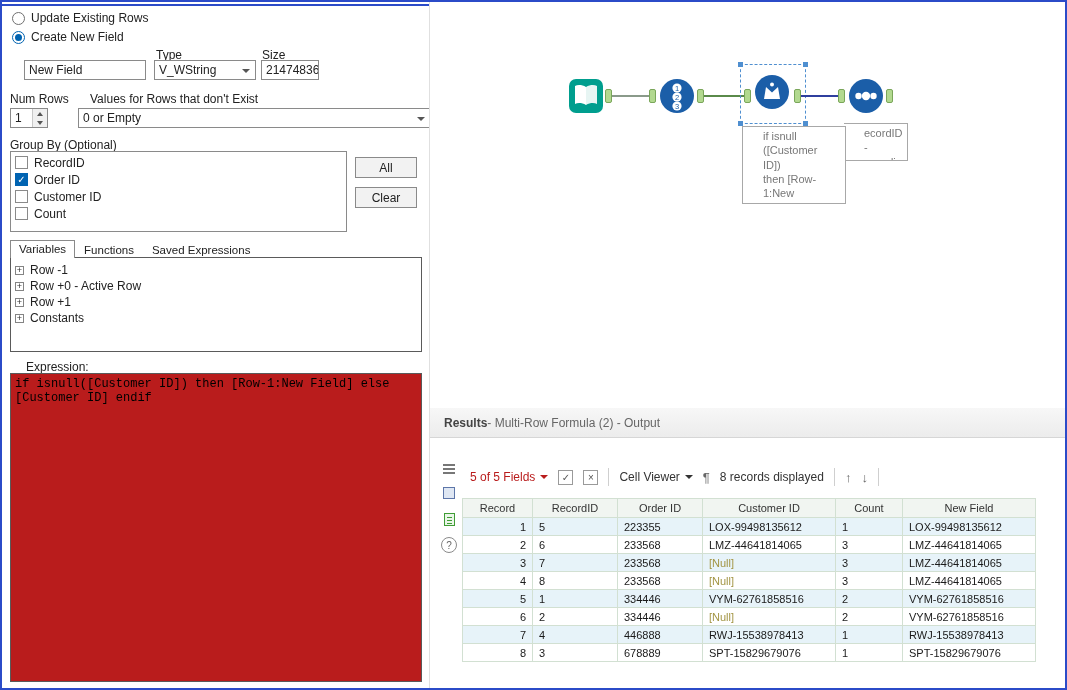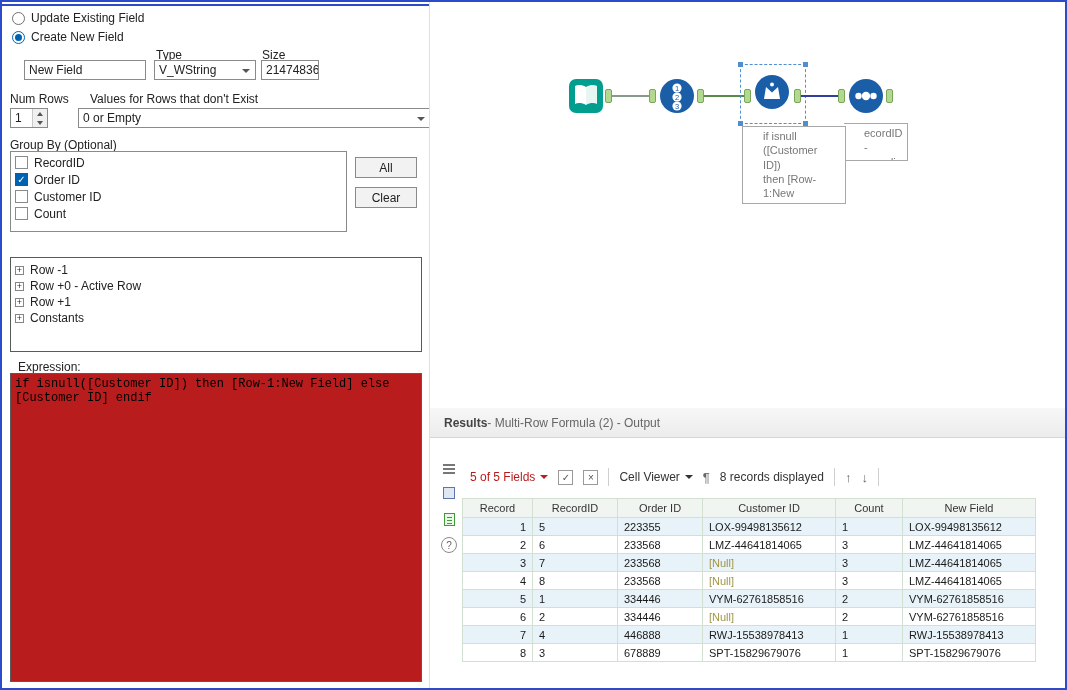--- a/index.html
+++ b/index.html
@@ -30,21 +30,21 @@
   .check-row{display:flex;align-items:center;gap:6px;height:17px;}
   .checkbox{width:13px;height:13px;box-sizing:border-box;border:1px solid #8a8a8a;background:#fff;display:inline-flex;align-items:center;justify-content:center;font-size:10px;color:#fff;line-height:1;}
   .checkbox.checked{background:#0063b1;border-color:#0063b1;}
   .btn{position:absolute;width:62px;height:21px;box-sizing:border-box;border:1px solid #8a8a8a;background:#f2f2f2;display:flex;align-items:center;justify-content:center;font-size:12px;cursor:default;}
   .tabs{position:absolute;left:8px;top:238px;height:17px;display:flex;align-items:flex-end;}
   .tab{padding:2px 8px 1px 8px;font-size:11.5px;color:#222;border:1px solid transparent;border-bottom:none;}
   .tab.active{background:#fff;border-color:#8a8a8a;position:relative;z-index:2;margin-bottom:-1px;padding-bottom:3px;}
   .tree-box{position:absolute;left:8px;top:255px;width:412px;height:95px;border:1px solid #5a5a5a;box-sizing:border-box;background:#fff;padding:4px 4px;}
   .tree-row{display:flex;align-items:center;gap:6px;height:16px;}
   .expander{width:9px;height:9px;box-sizing:border-box;border:1px solid #848484;background:#fff;font-size:9px;line-height:7px;text-align:center;color:#333;display:inline-block;}
-  .expr-label{position:absolute;left:16px;top:358px;}
+  .expr-label{position:absolute;left:24px;top:358px;}
   .expr-box{position:absolute;left:8px;top:371px;width:412px;height:309px;border:1px solid #5a5a5a;box-sizing:border-box;background:#b91c1c;padding:3px 4px;}
   .expr-text{font-family:"Liberation Mono",monospace;font-size:12px;white-space:pre-line;color:#000;}
   
   .canvas{position:absolute;left:428px;top:0;width:635px;height:406px;background:#fff;}
   .tool{position:absolute;width:36px;height:36px;}
   .anchor{position:absolute;width:7px;height:14px;background:#b2d98f;border:1px solid #7aa65a;border-radius:2px;box-sizing:border-box;}
   .conn{position:absolute;height:2px;}
   .sel-rect{position:absolute;border:1px dashed #4f8fd0;}
   .sel-handle{position:absolute;width:5px;height:5px;background:#4f8fd0;}
   .annotation{position:absolute;background:#fff;border:1px solid #a8a8a8;color:#777;font-size:11px;line-height:1.3;padding:2px 20px;white-space:pre-line;box-sizing:border-box;overflow:hidden;}
@@ -78,21 +78,21 @@
 </head>
 <body>
 
 <div class="screen">
 
   <div class="config-panel">
     <div class="top-accent"></div>
 
     <div class="radio-row" style="left:10px;top:9px;">
       <span class="radio"></span>
-      <span>Update Existing Field</span>
+      <span>Update Existing Rows</span>
     </div>
     <div class="radio-row" style="left:10px;top:28px;">
       <span class="radio selected"></span>
       <span>Create New Field</span>
     </div>
 
     <div class="txt-input" style="left:22px;top:58px;width:122px;">New Field</div>
     <div class="small-label" style="left:154px;top:46px;">Type</div>
     <div class="select-box" style="left:152px;top:58px;width:102px;">
       <span>V_WString</span>
@@ -134,20 +134,25 @@
           <span>Customer ID</span>
         </div>
         <div class="check-row">
           <span class="checkbox"></span>
           <span>Count</span>
         </div>
       </div>
     <div class="btn" style="left:353px;top:155px;">All</div>
     <div class="btn" style="left:353px;top:185px;">Clear</div>
 
+    <div class="tabs">
+        <div class="tab active">Variables</div>
+        <div class="tab">Functions</div>
+        <div class="tab">Saved Expressions</div>
+      </div>
     <div class="tree-box">
         <div class="tree-row">
           <span class="expander">+</span>
           <span>Row -1</span>
         </div>
         <div class="tree-row">
           <span class="expander">+</span>
           <span>Row +0 - Active Row</span>
         </div>
         <div class="tree-row">

